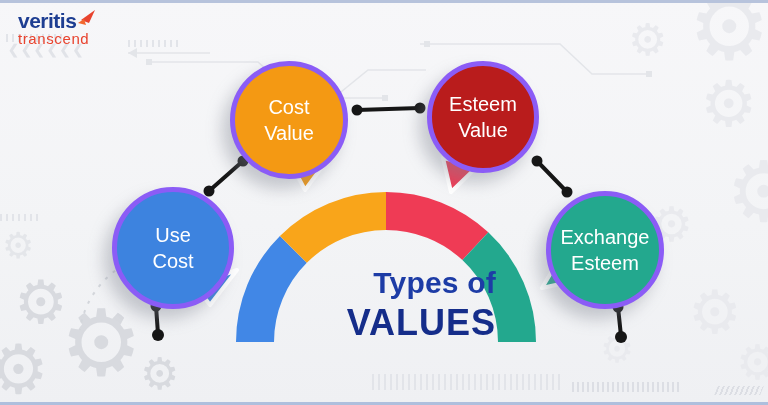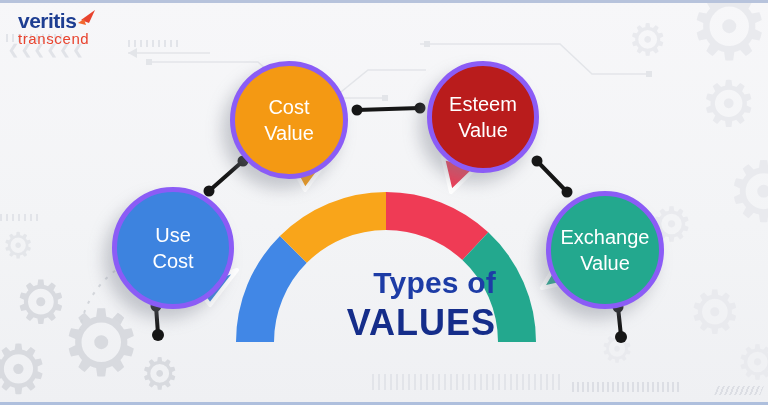--- a/index.html
+++ b/index.html
@@ -163,21 +163,21 @@
   <div class="bubble bubble-cost">
     <div class="bubble-circle" style="background: rgb(244, 153, 19);">Cost
 Value</div>
   </div>
   <div class="bubble bubble-esteem">
     <div class="bubble-circle" style="background: #b91c1c;">Esteem
 Value</div>
   </div>
   <div class="bubble bubble-exchange">
     <div class="bubble-circle" style="background: rgb(35, 168, 142);">Exchange
-Value</div>
+Esteem</div>
   </div>
 
   <div class="gauge-title">
     <div class="line1" style="color: rgb(29, 60, 166);">Types of</div>
     <div class="line2" style="color: rgb(21, 45, 138);">VALUES</div>
   </div>
 
 </div>
 
 </body></html>

